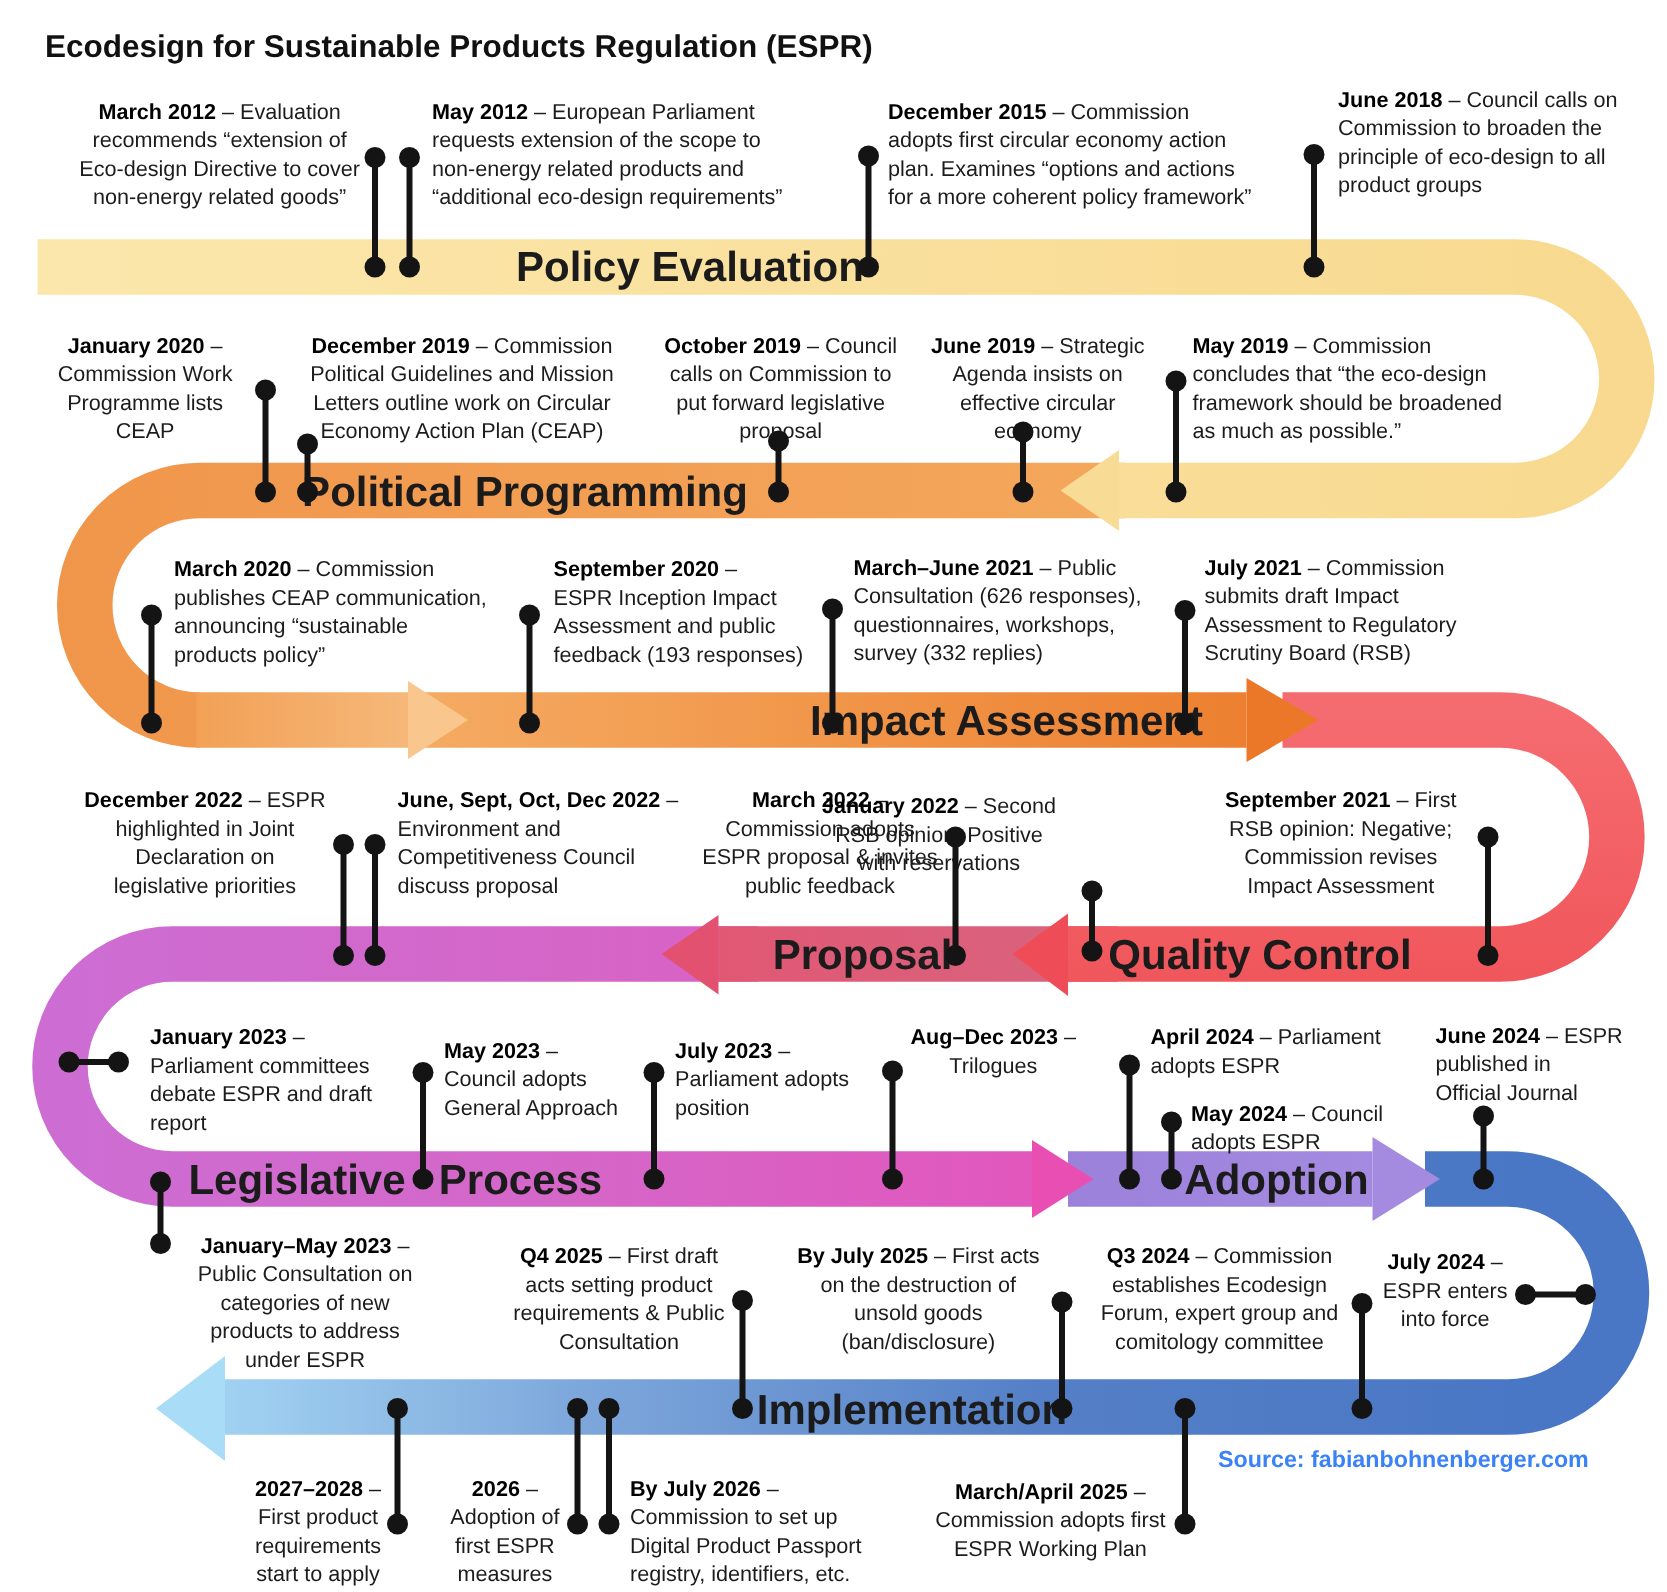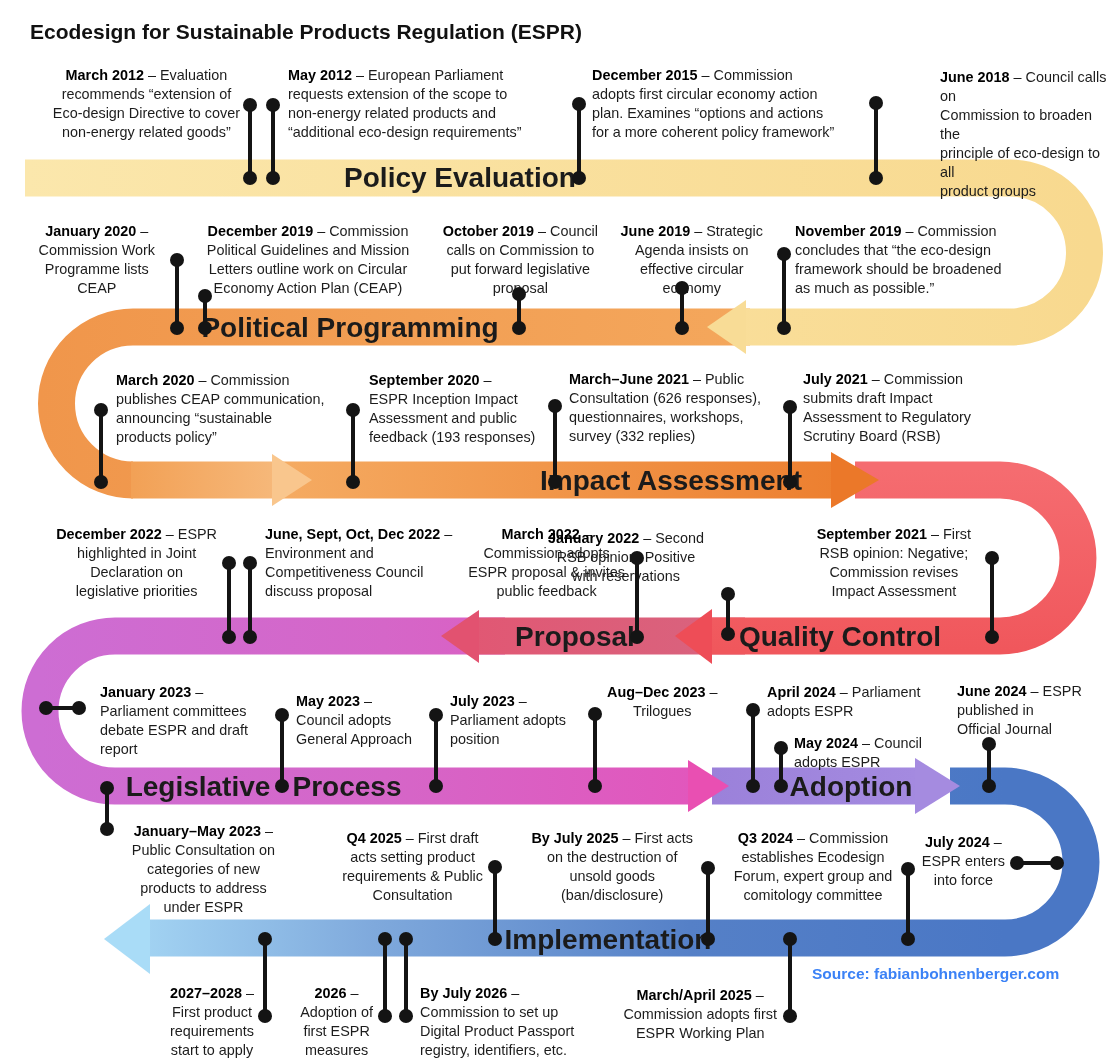--- a/index.html
+++ b/index.html
@@ -111,41 +111,41 @@
 Eco-design Directive to cover
 non-energy related goods”</span></div>
       <div class="ev" style="top: 66px; left: 288px;"><b>May 2012</b><span> – European Parliament
 requests extension of the scope to
 non-energy related products and
 “additional eco-design requirements”</span></div>
       <div class="ev" style="top: 66px; left: 592px;"><b>December 2015</b><span> – Commission
 adopts first circular economy action
 plan. Examines “options and actions
 for a more coherent policy framework”</span></div>
-      <div class="ev" style="top: 68px; left: 892px; margin-left: 48px;"><b>June 2018</b><span> – Council calls on
+      <div class="ev" style="top: 58px; left: 892px;"><b>June 2018</b><span> – Council calls on
 Commission to broaden the
 principle of eco-design to all
 product groups</span></div>
       <div class="ev r" style="top: 222px; right: 956px;"><b>January 2020</b><span> –
 Commission Work
 Programme lists
 CEAP</span></div>
       <div class="ev c" style="top: 222px; left: 308px;"><b>December 2019</b><span> – Commission
 Political Guidelines and Mission
 Letters outline work on Circular
 Economy Action Plan (CEAP)</span></div>
       <div class="ev r" style="top: 222px; right: 513px;"><b>October 2019</b><span> – Council
 calls on Commission to
 put forward legislative
 proposal</span></div>
       <div class="ev r" style="top: 222px; right: 348px;"><b>June 2019</b><span> – Strategic
 Agenda insists on
 effective circular
 economy</span></div>
-      <div class="ev" style="top: 222px; left: 795px;"><b>November 2019</b><span> – Commission
+      <div class="ev" style="top: 222px; left: 795px;"><b>May 2019</b><span> – Commission
 concludes that “the eco-design
 framework should be broadened
 as much as possible.”</span></div>
       <div class="ev" style="top: 371px; left: 116px;"><b>March 2020</b><span> – Commission
 publishes CEAP communication,
 announcing “sustainable
 products policy”</span></div>
       <div class="ev" style="top: 371px; left: 369px;"><b>September 2020</b><span> –
 ESPR Inception Impact
 Assessment and public

